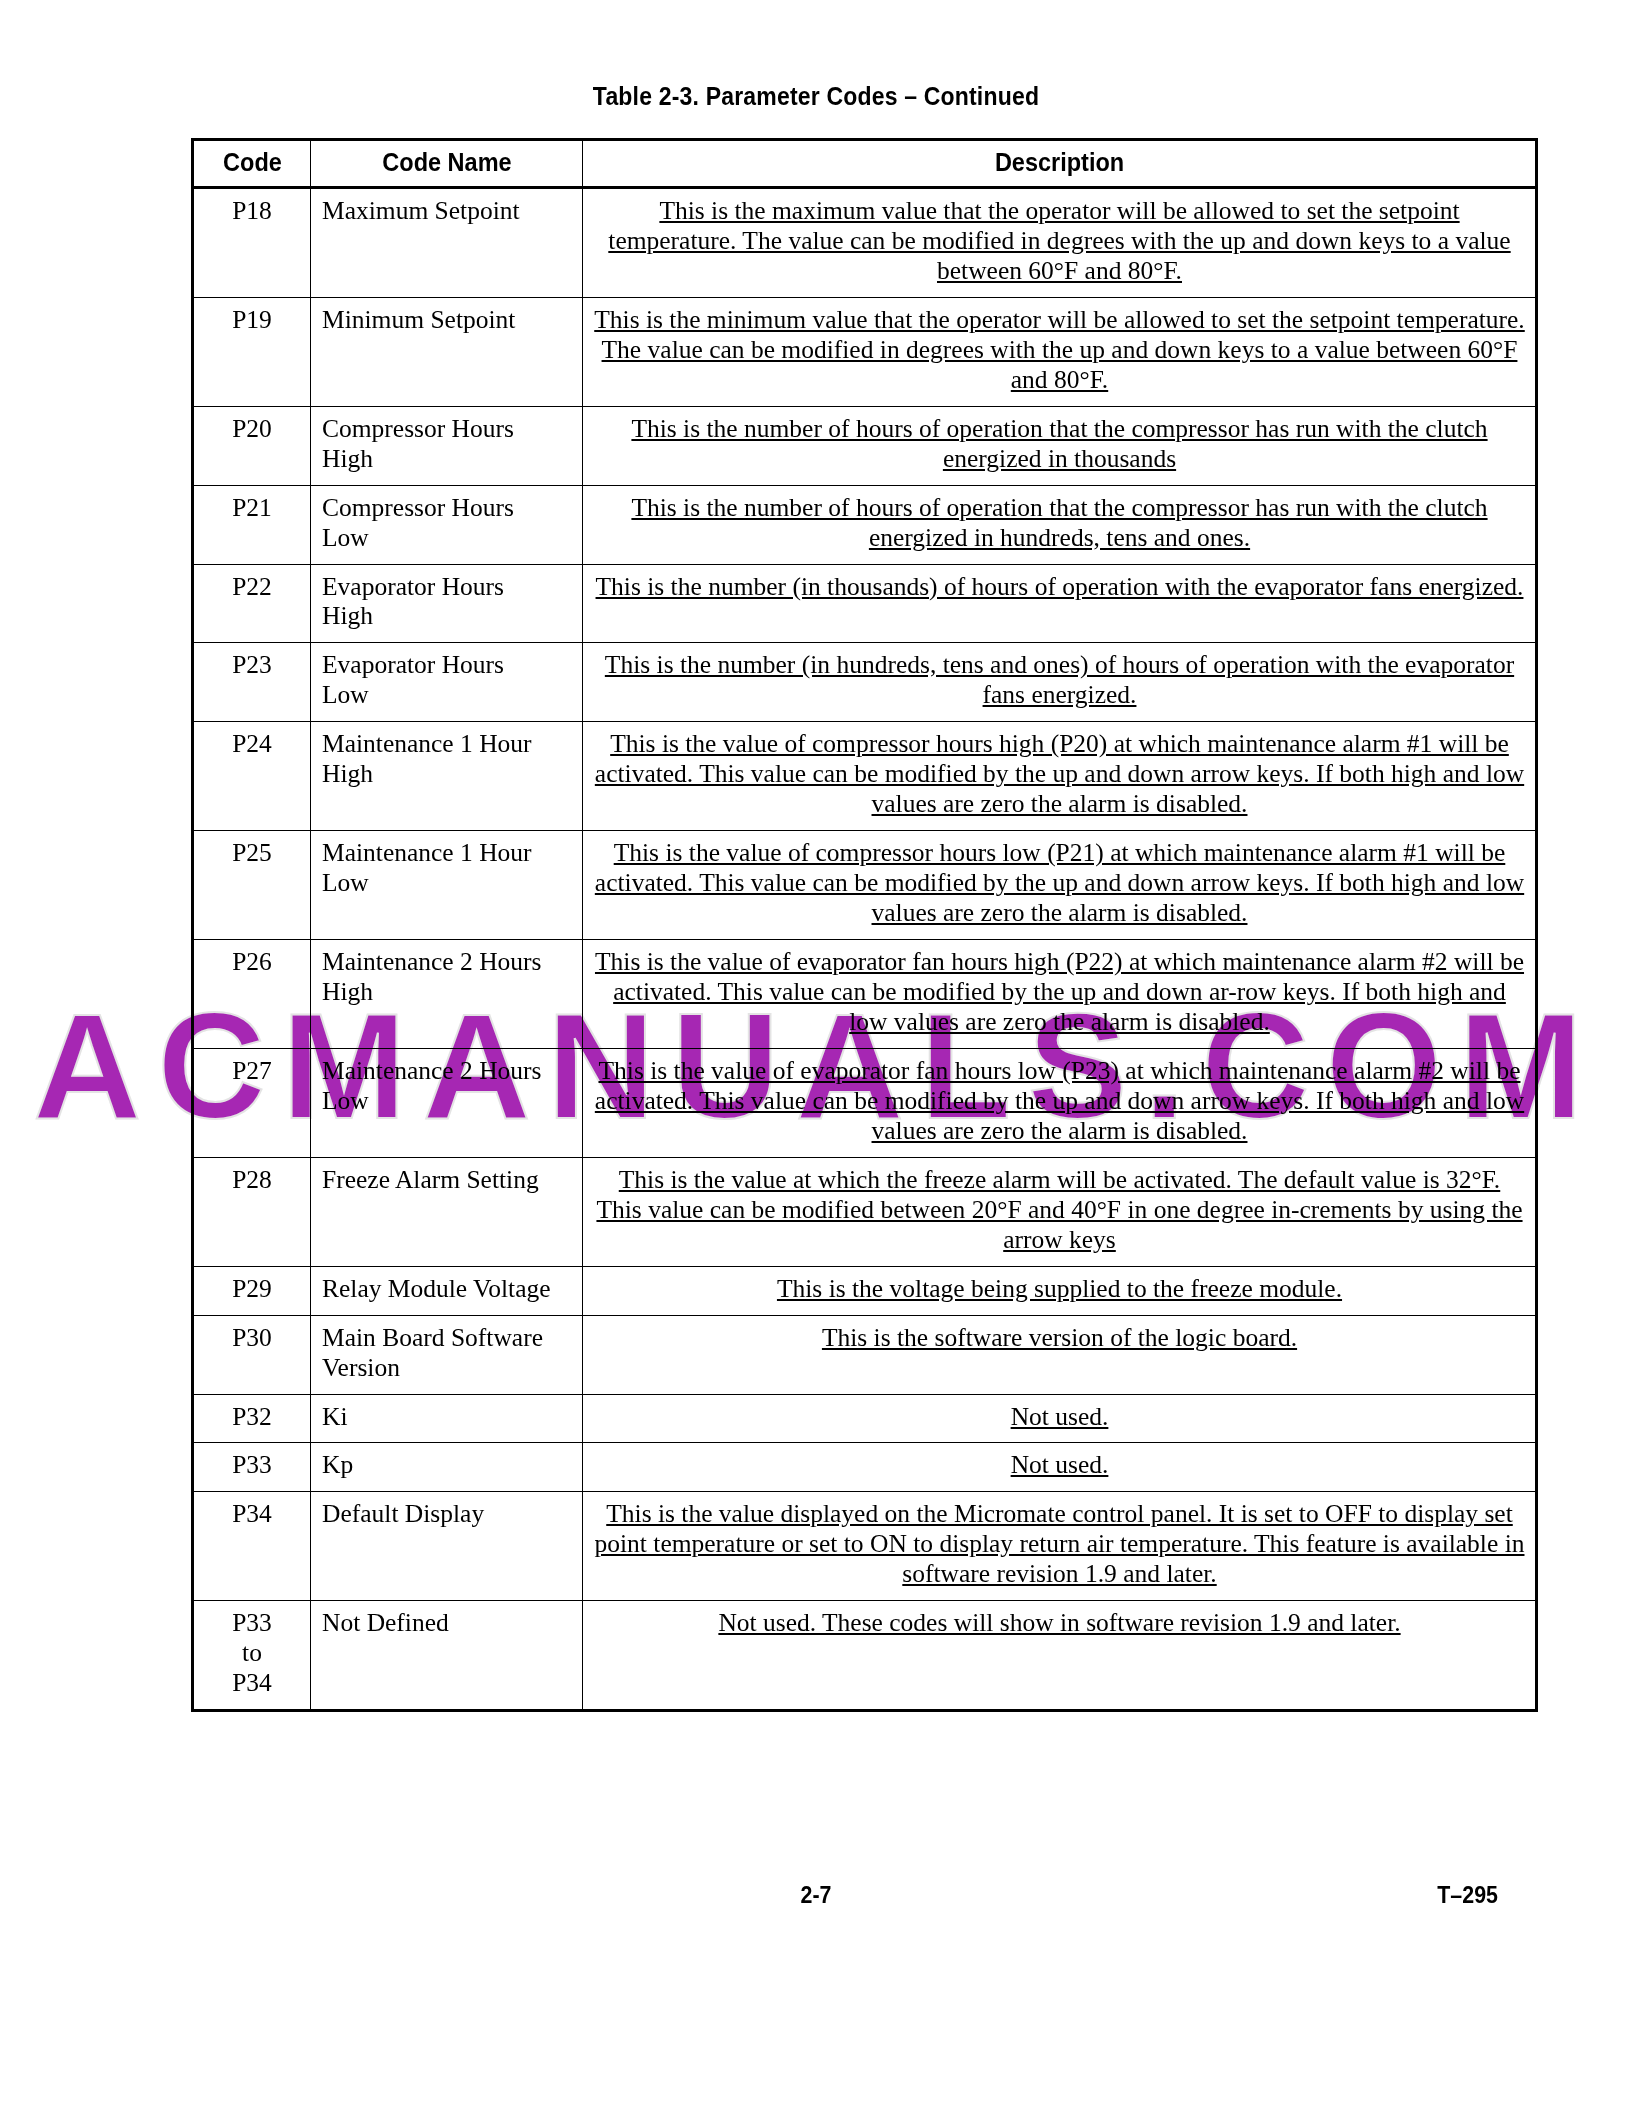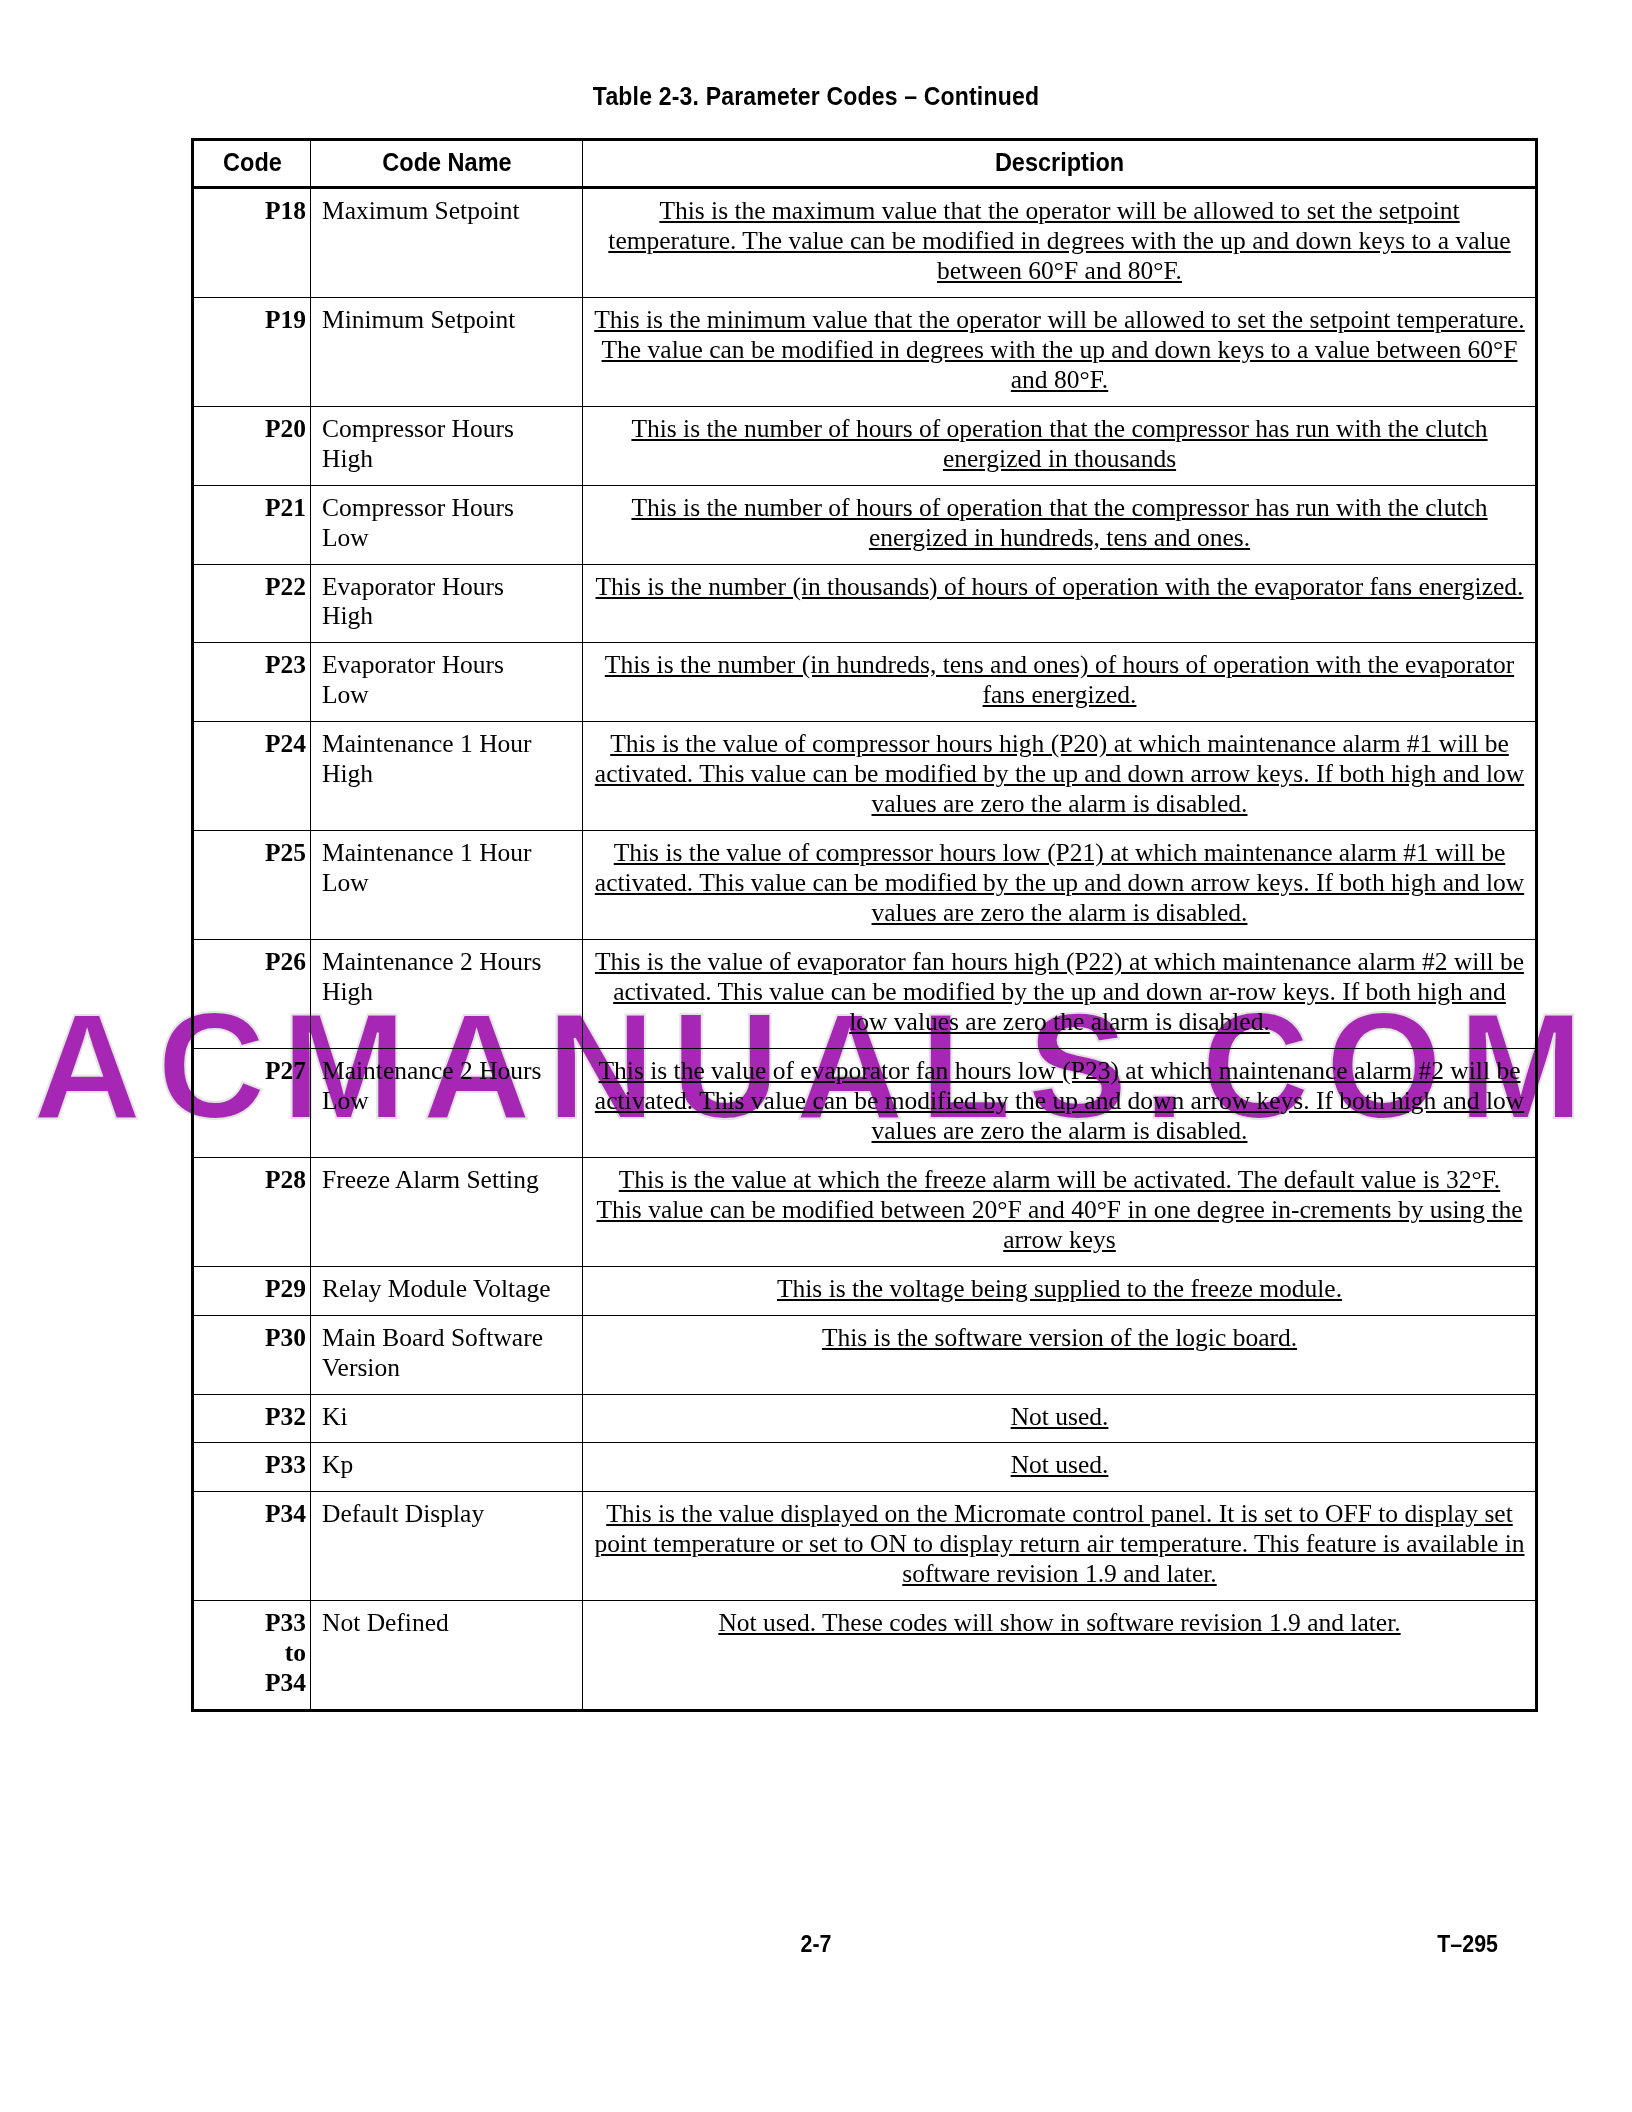--- a/index.html
+++ b/index.html
@@ -94,46 +94,45 @@
   }
   table.codes thead th.th-code { border-left: 3px solid #000; }
   table.codes thead th.th-desc { border-right: 3px solid #000; }
 
   table.codes tbody td {
     font-size: 25.5px;
     line-height: 1.175;
     color: #000;
   }
   table.codes tbody tr td.cell-code {
-    text-align: right;
+    text-align: center;
     border-left: 3px solid #000;
     padding: 7px 4px 11px 4px;
     white-space: pre-line;
-    font-weight: bold;
   }
   table.codes tbody tr td.cell-name {
     padding: 7px 6px 11px 11px;
     white-space: pre-line;
   }
   table.codes tbody tr td.cell-desc {
     border-right: 3px solid #000;
     padding: 7px 10px 11px 11px;
     text-align: center;
     white-space: pre-line;
     text-decoration: underline;
   }
   table.codes tbody tr:last-child td {
     border-bottom: 3px solid #000;
   }
 
   
   .footer {
     position: absolute;
     left: 0;
-    top: 1931px;
+    top: 1882px;
     width: 1632px;
     height: 40px;
   }
   .footer .pg {
     position: absolute;
     left: 0;
     top: 0;
     width: 1632px;
     text-align: center;
     font-family: "Liberation Sans", "DejaVu Sans", sans-serif;

